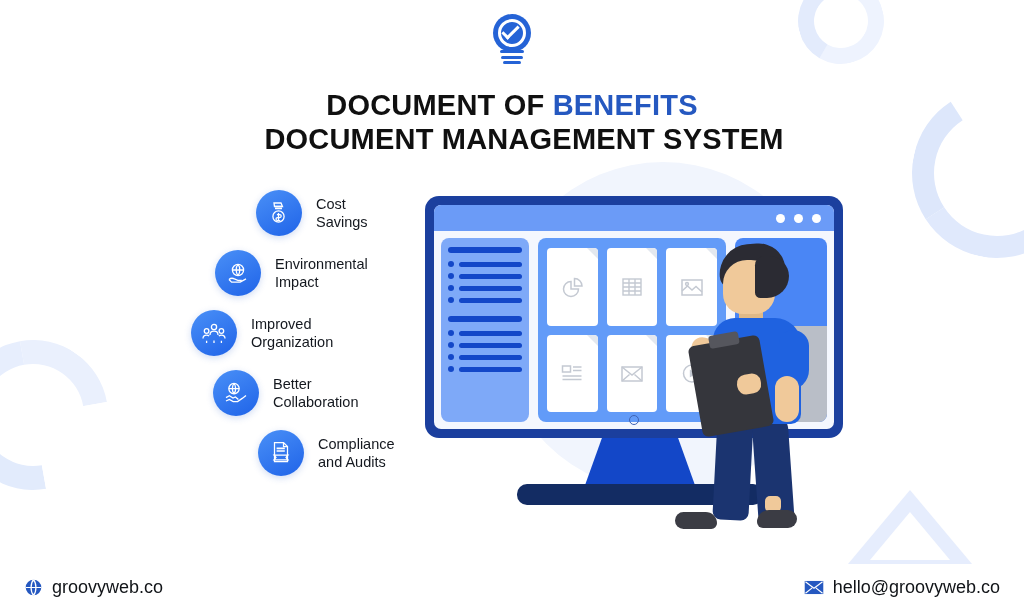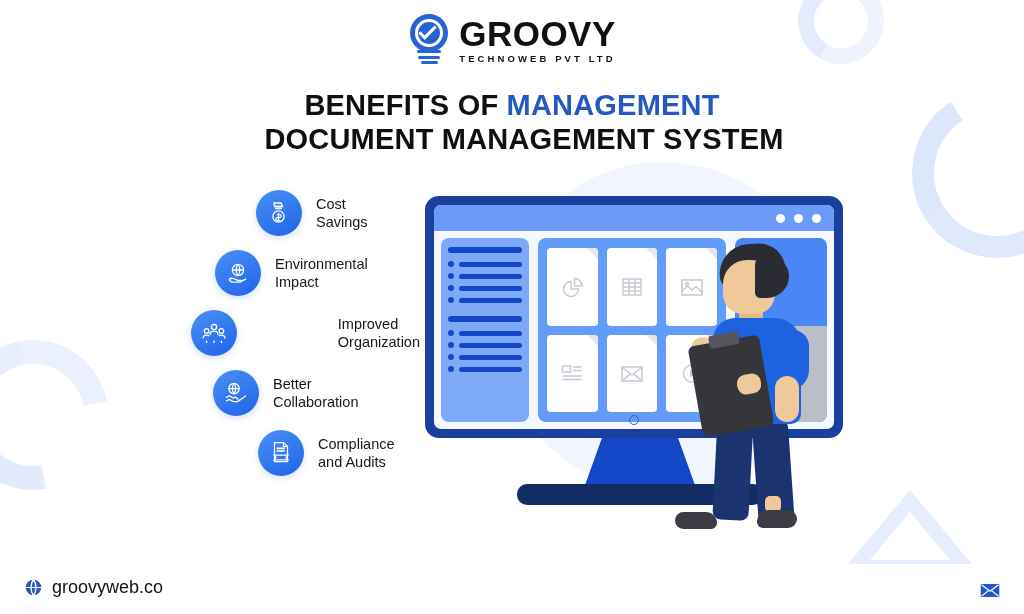--- a/index.html
+++ b/index.html
@@ -130,21 +130,21 @@
     display:flex; align-items:center; justify-content:center;
   }
   .benefit .badge svg { display:block; }
   .benefit .label {
     font-size:14.5px; line-height:18px; color:#14181f;
     white-space:pre-line;
   }
   
   .benefit:nth-child(1){ margin-left:256px; }
   .benefit:nth-child(2){ margin-left:215px; }
-  .benefit:nth-child(3){ margin-left:191px;justify-content:space-between; }
+  .benefit:nth-child(3){ margin-left:191px; }
   .benefit:nth-child(4){ margin-left:213px; }
   .benefit:nth-child(5){ margin-left:258px; }
 
   
   .illus { position:absolute; left:425px; top:196px; width:430px; height:345px; z-index:4; }
   .monitor {
     position:absolute; left:0; top:0; width:418px; height:242px;
     background:#1b3f9e; border-radius:14px; padding:9px;
   }
   .screen {
@@ -317,29 +317,25 @@
 <div class="logo-wrap">
   <div class="bulb">
     <div class="bulb-globe"></div>
     <div class="bulb-tick"></div>
     <div class="bulb-neck">
         <i></i>
         <i></i>
         <i></i>
       </div>
   </div>
-  <div class="logo-text">
-    <div class="logo-name">GROOVY</div>
-    <div class="logo-sub">TECHNOWEB PVT LTD</div>
-  </div>
 </div>
 
 <div class="headline">
   <div class="l1">
-    <span>BENEFITS OF </span><span class="hl-blue">MANAGEMENT</span>
+    <span>DOCUMENT OF </span><span class="hl-blue">BENEFITS</span>
   </div>
   <div class="l2">DOCUMENT MANAGEMENT SYSTEM</div>
 </div>
 
 <div class="benefits">
 
   <div class="benefit">
     <div class="badge">
       <svg width="26" height="26" viewBox="0 0 26 26" fill="none" stroke="#fff" stroke-width="1.3">
         <path d="M8 3h7l1.5 3.5H8.5z"></path>
@@ -549,13 +545,14 @@
   <span>groovyweb.co</span>
 </div>
 
 <div class="footer-right">
   <span class="ficon">
     <svg width="20" height="15" viewBox="0 0 22 16" fill="none">
       <rect x="0.8" y="0.8" width="20.4" height="14.4" fill="#2558c0"></rect>
       <path d="M1.6 1.6l9.4 7.2 9.4-7.2M1.6 14.4l7.4-6M20.4 14.4l-7.4-6" stroke="#ffffff" stroke-width="1.3"></path>
     </svg>
   </span>
+  <span>hello@groovyweb.co</span>
 </div>
 
 </body></html>

